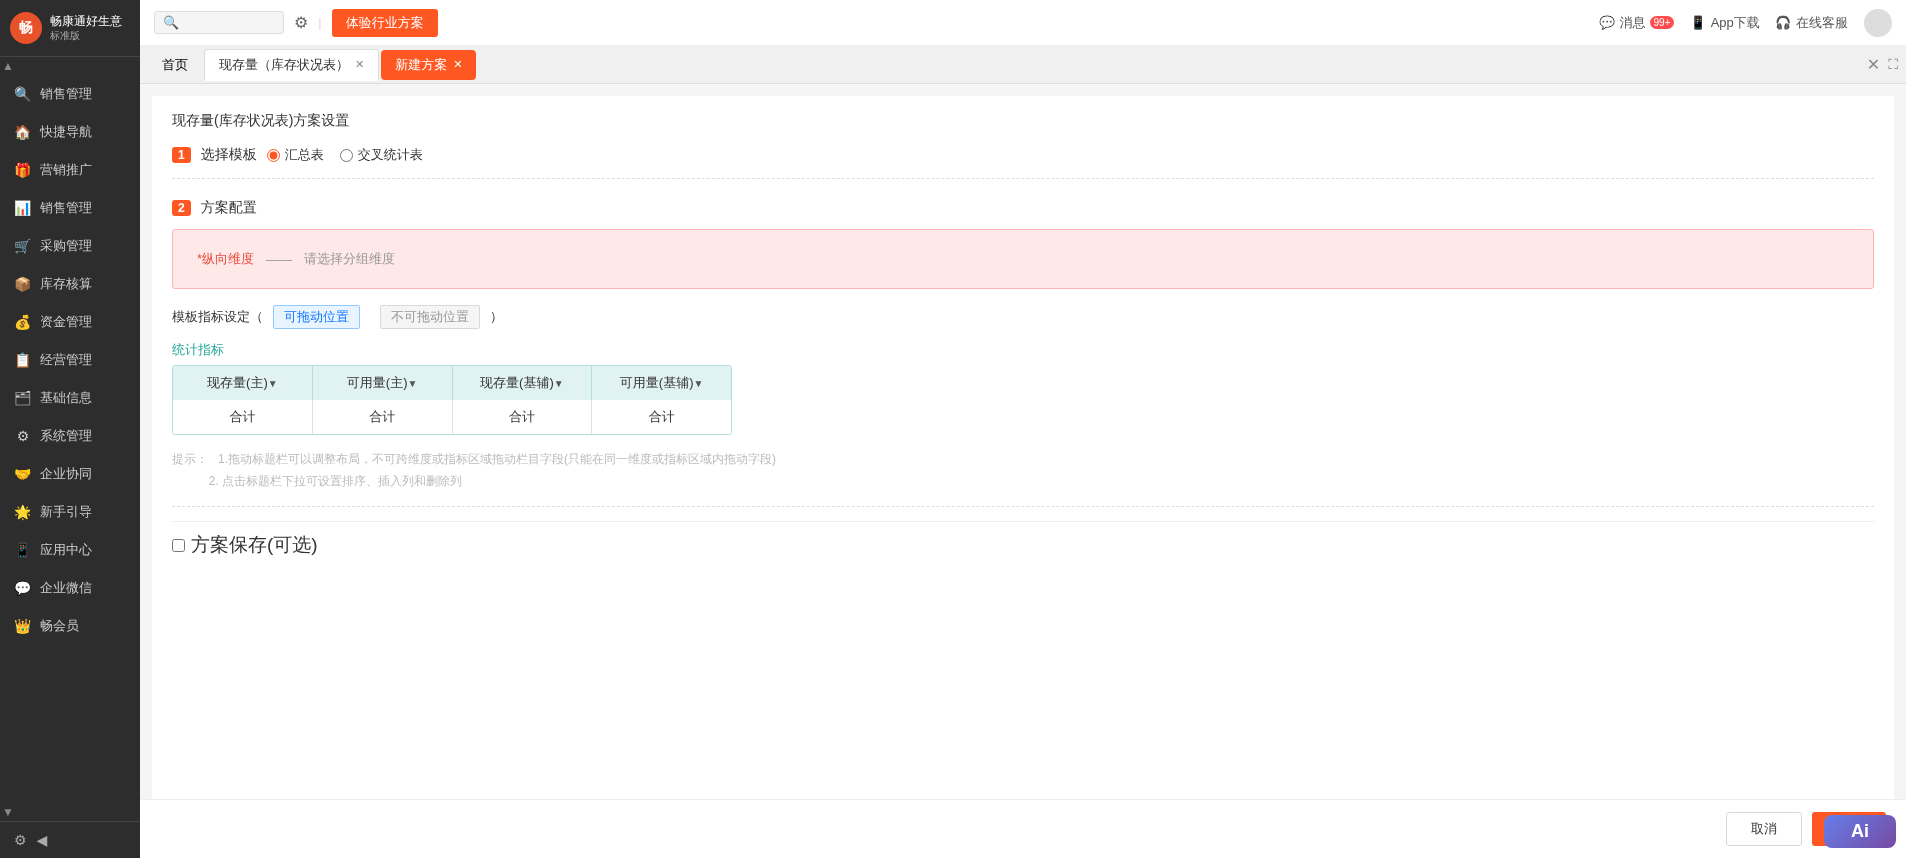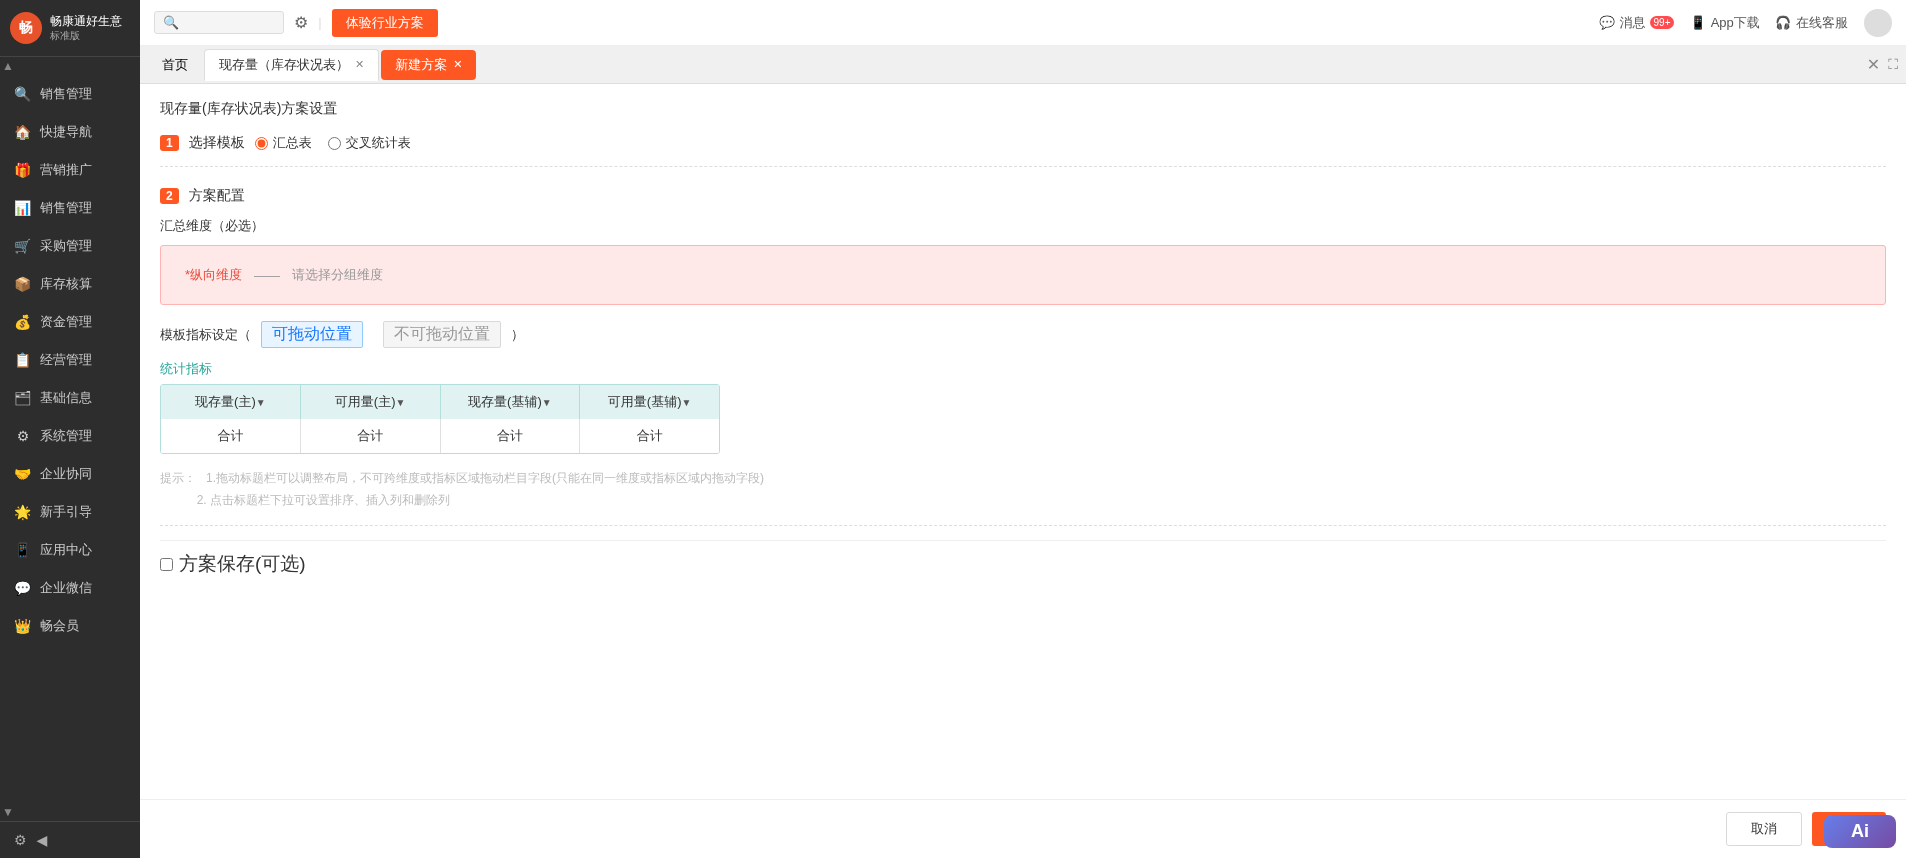--- a/index.html
+++ b/index.html
@@ -102,21 +102,21 @@
     .tabbar-right { margin-left: auto; display: flex; align-items: center; gap: 8px; }
     .tabbar-close-btn { color: #888; font-size: 16px; cursor: pointer; }
     .tabbar-expand-btn { color: #888; font-size: 14px; cursor: pointer; }
 
     
     .content {
       flex: 1; overflow-y: auto; background: #f5f5f5; padding: 0;
     }
     .content-inner {
       background: #fff;
-      margin: 0;
+      margin: 12px;
       padding: 16px 20px;
       min-height: 100%;
     }
 
     .page-title { font-size: 14px; color: #333; margin-bottom: 16px; font-weight: normal; }
 
     
     .step-section { margin-bottom: 20px; }
     .step-header { display: flex; align-items: center; gap: 10px; margin-bottom: 12px; }
     .step-badge {
@@ -144,21 +144,21 @@
     }
     .dim-row { display: flex; align-items: center; gap: 12px; }
     .dim-required { color: #e74c3c; font-size: 13px; }
     .dim-divider { color: #999; }
     .dim-placeholder { color: #999; font-size: 13px; }
 
     
     .indicator-settings { margin-bottom: 12px; }
     .indicator-label { font-size: 13px; color: #333; margin-bottom: 10px; display: flex; align-items: center; gap: 10px; }
     .indicator-tag {
-      display: inline-block; padding: 2px 10px; font-size: 16px;
+      display: inline-block; padding: 2px 10px; font-size: 13px;
       border-radius: 2px; border: 1px solid #ccc;
     }
     .indicator-tag.draggable { background: #e8f4ff; border-color: #91caff; color: #1677ff; }
     .indicator-tag.non-draggable { background: #f5f5f5; border-color: #d9d9d9; color: #999; }
 
     
     .stats-section { margin-bottom: 14px; }
     .stats-header { color: #26a69a; font-size: 13px; margin-bottom: 6px; font-weight: 500; }
     .stats-table { border: 1px solid #b2dfdb; border-radius: 3px; overflow: hidden; width: 560px; }
     .stats-table-header { display: flex; background: #e0f2f1; }
@@ -369,21 +369,20 @@
         </div>
         <hr class="divider">
       </div>
 
       <div class="step-section">
         <div class="step-header">
           <span class="step-badge">2</span>
           <span class="step-title">方案配置</span>
         </div>
 
-        <div class="summary-dim-label">汇总维度（必选）</div>
 
         <div class="dim-box">
           <div class="dim-row">
             <span class="dim-required">*纵向维度</span>
             <span class="dim-divider">——</span>
             <span class="dim-placeholder">请选择分组维度</span>
           </div>
         </div>
 
         <div class="indicator-settings">

